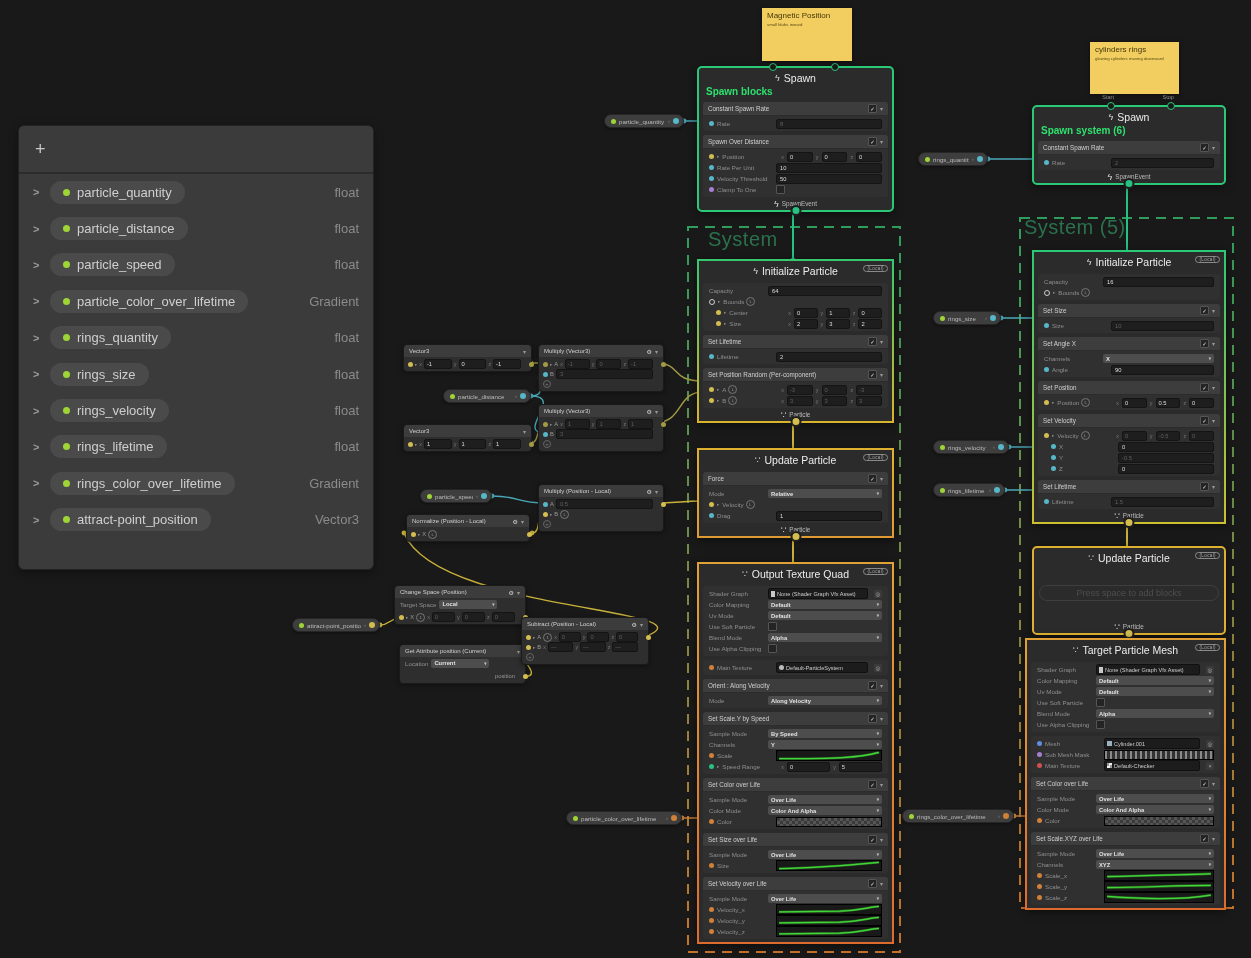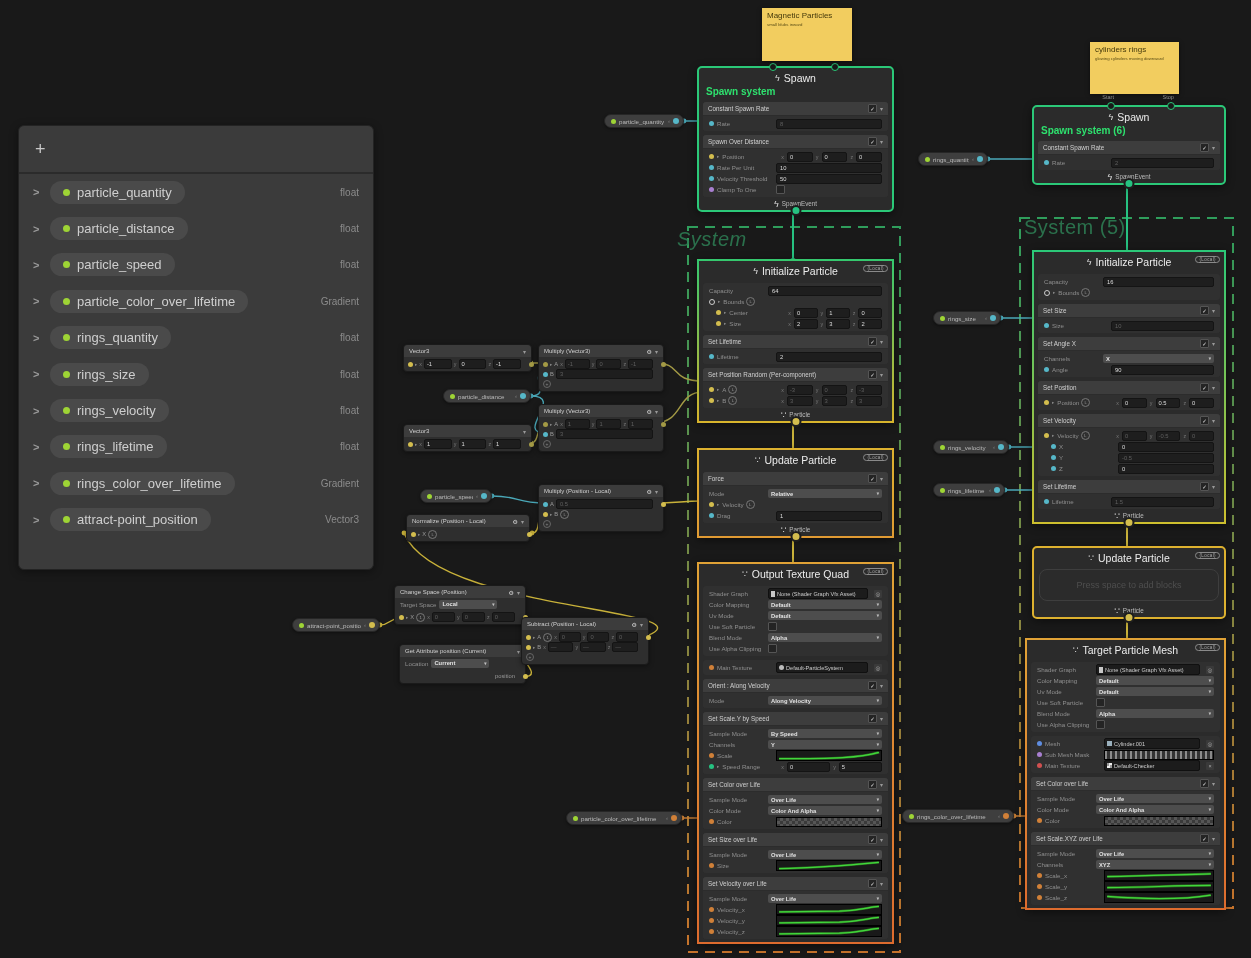--- a/index.html
+++ b/index.html
@@ -10,21 +10,21 @@
   .bb{position:absolute;left:18px;top:125px;width:354px;height:443px;background:#3b3b3b;
       border:1px solid #232323;border-radius:6px;z-index:5;box-shadow:0 2px 8px rgba(0,0,0,.4);}
   .bb-h{display:flex;align-items:center;height:46px;padding:0 16px;border-bottom:2px solid #2b2b2b;}
   .bb-title{flex:1;font-size:15px;color:#d8d8d8;}
   .bb-add{font-size:18px;color:#c8c8c8;cursor:pointer;}
   .bb-row{display:flex;align-items:center;height:36.4px;padding:0 14px;gap:7px;}
   .bb-chev{color:#9a9a9a;font-size:11px;font-weight:bold;width:10px;}
   .bb-pill{display:flex;align-items:center;gap:7px;background:#4a4a4a;border-radius:13px;
            padding:4px 13px;font-size:13px;color:#cfcfcf;}
   .bb-dot{width:7px;height:7px;border-radius:50%;background:#9ed435;}
-  .bb-type{margin-left:auto;color:#8b8b8b;font-size:10px;}
+  .bb-type{margin-left:auto;color:#8b8b8b;font-size:13px;}
   
   .sticky{position:absolute;background:#f2cd5f;color:#44390b;padding:3px 5px;z-index:4;
           box-shadow:0 1px 4px rgba(0,0,0,.5);}
   .sticky-t{font-size:8px;line-height:1.15;}
   .sticky-b{font-size:4.3px;margin-top:2px;line-height:1.2;color:#5a4d16;}
   
   .syslabel{position:absolute;font-size:20px;color:#2e8055;opacity:.85;z-index:1;letter-spacing:.5px;}
   
   .ctx{position:absolute;background:#2b2b2b;border:2px solid transparent;z-index:3;
        color:#bbb;box-shadow:0 2px 8px rgba(0,0,0,.45);}
@@ -76,22 +76,22 @@
     background-size:6px 6px;background-position:0 0,3px 3px;}
   .stripebar{flex:1;height:8px;border:1px solid #000;
     background:repeating-linear-gradient(90deg,#8a8a8a 0 2px,#323232 2px 5px);}
   .ctx-footer{display:flex;align-items:center;justify-content:center;gap:3px;height:13px;
               font-size:6.3px;color:#bbb;position:relative;}
   .fport{position:absolute;left:50%;bottom:-6px;transform:translateX(-50%);width:7px;height:7px;
          border-radius:50%;border:2px solid #1d1d1d;}
   .flowport{position:absolute;top:-5px;width:6px;height:6px;border:1.5px solid #2bc878;
             border-radius:50%;background:#191919;}
   .flowlabel{position:absolute;top:-13px;font-size:5.5px;color:#9a9a9a;transform:translateX(-40%);}
-  .placeholder{margin:3px 5px;border:1px solid #3e3e3e;border-radius:8px;text-align:center;
-               color:#4e4e4e;font-size:9px;padding:10px 0;}
+  .placeholder{margin:19px 5px;border:1px solid #3e3e3e;border-radius:8px;text-align:center;
+               color:#4e4e4e;font-size:9px;padding:2px 0;}
   
   .op{position:absolute;background:#2e2e2e;border:1px solid #1a1a1a;border-radius:4px;z-index:3;
       color:#bbb;box-shadow:0 1px 5px rgba(0,0,0,.4);}
   .op-h{display:flex;align-items:center;gap:3px;background:#3c3c3c;height:12px;padding:0 5px;
         border-radius:4px 4px 0 0;font-size:6px;color:#d0d0d0;}
   .op-h .t{flex:1;white-space:nowrap;}
   .op-sub{display:flex;align-items:center;gap:3px;height:12px;padding:0 5px;}
   .op-sub .lbl{width:auto;}
   .op-sub .dd{flex:0 0 52px;}
   .op-rows{padding:2px 4px;}
@@ -287,39 +287,39 @@
           <span class="bb-chev">&gt;</span>
           <span class="bb-pill">
             <span class="bb-dot"></span>
             <span>attract-point_position</span>
           </span>
           <span class="bb-type">Vector3</span>
         </div>
       </div>
   </div>
 <div class="sticky" style="left: 762px; top: 8px; width: 80px; height: 47px;">
-      <div class="sticky-t">Magnetic Particles</div>
+      <div class="sticky-t">Magnetic Position</div>
       <div class="sticky-b">small blubs inward</div>
     </div>
     <div class="sticky" style="left: 1090px; top: 42px; width: 79px; height: 46px;">
       <div class="sticky-t">cylinders rings</div>
       <div class="sticky-b">glowing cylinders moving downward</div>
     </div>
-    <div class="syslabel" style="left: 677px; top: 228px; font-style: italic;">System</div>
+    <div class="syslabel" style="left: 708px; top: 228px;">System</div>
     <div class="syslabel" style="left: 1024px; top: 216px;">System (5)</div>
     <div class="ctx" style="left: 697px; top: 66px; width: 193px; border-color: rgb(43, 200, 120); border-radius: 5px;">
       <span class="flowport" style="left: 70px;"></span>
       <span class="flowlabel" style="left: 70px;">Start</span>
       <span class="flowport" style="left: 132px;"></span>
       <span class="flowlabel" style="left: 132px;">Stop</span>
       <div class="ctx-title">
         <span class="ctx-icon">ϟ</span>
         <span>Spawn</span>
       </div>
-      <div class="ctx-sub">Spawn system</div>
+      <div class="ctx-sub">Spawn blocks</div>
       <div class="blk">
         <div class="blk-h">
           <span class="bh-l">Constant Spawn Rate</span>
           <span class="cb">✓</span>
           <span class="chev">▾</span>
         </div>
         <div class="rows">
           <div class="row">
             <span class="port" style="background: rgb(86, 183, 200);"></span>
             <span class="lbl">

